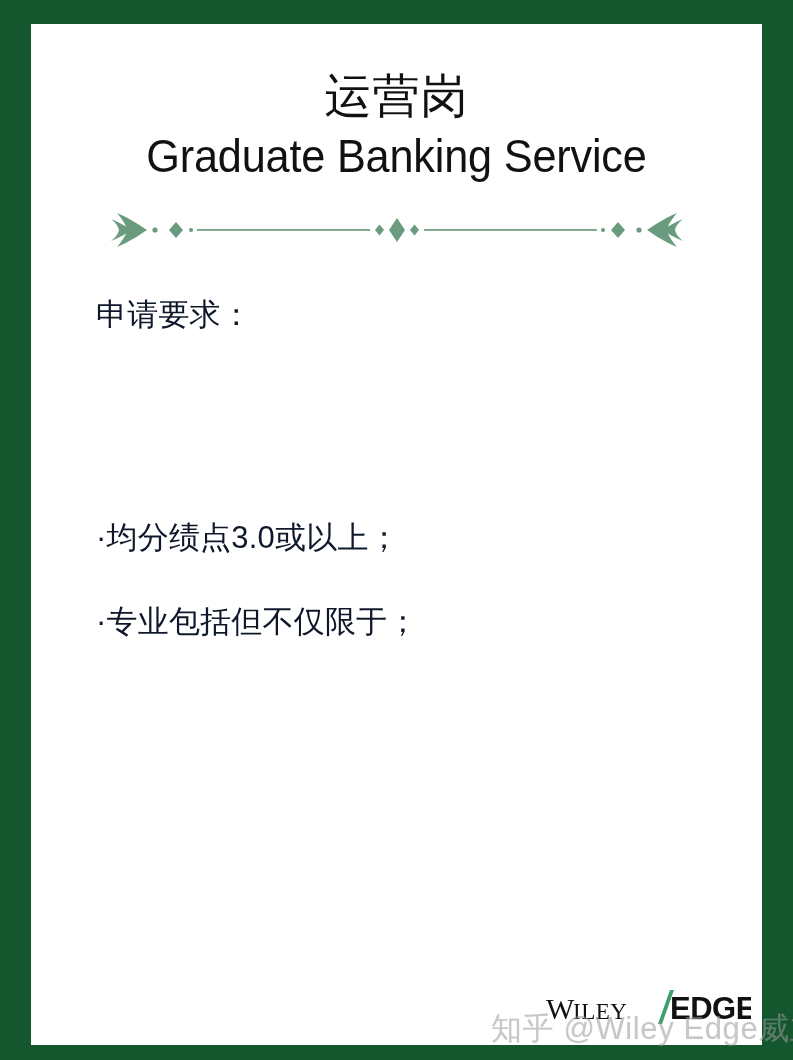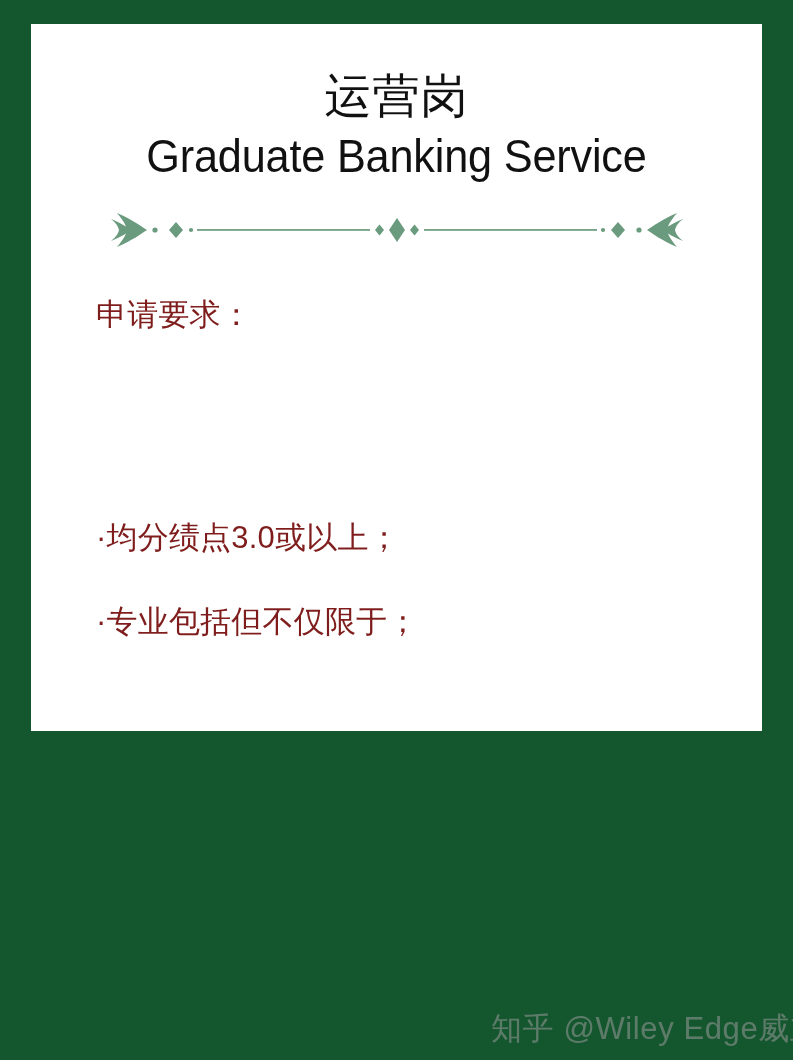--- a/index.html
+++ b/index.html
@@ -22,21 +22,21 @@
     height: 1060px;
     background: #14572f;
   }
 
   
   #card {
     position: absolute;
     left: 31px;
     top: 24px;
     width: 731px;
-    height: 707px;
+    height: 1021px;
     background: #ffffff;
     overflow: hidden;
   }
 
   
   .header {
     position: absolute;
     left: 0;
     top: 41px;
     width: 731px;
@@ -74,21 +74,21 @@
   .divider svg { display: block; }
 
   
   .body-block {
     position: absolute;
     left: 65px;
     top: 272px;
     width: 640px;
   }
   .body-line {
-    color: #7f1d1d;
+    color: #0f172a;
     font-size: 31px;
     line-height: 38px;
     letter-spacing: 0.2px;
     margin: 0;
     white-space: nowrap;
     font-family: "Liberation Sans", "DejaVu Sans", sans-serif;
   }
   .gap-lead   { height: 47px; }
   .gap-item   { height: 46px; }
   .gap-wrap   { height: 46px; }

